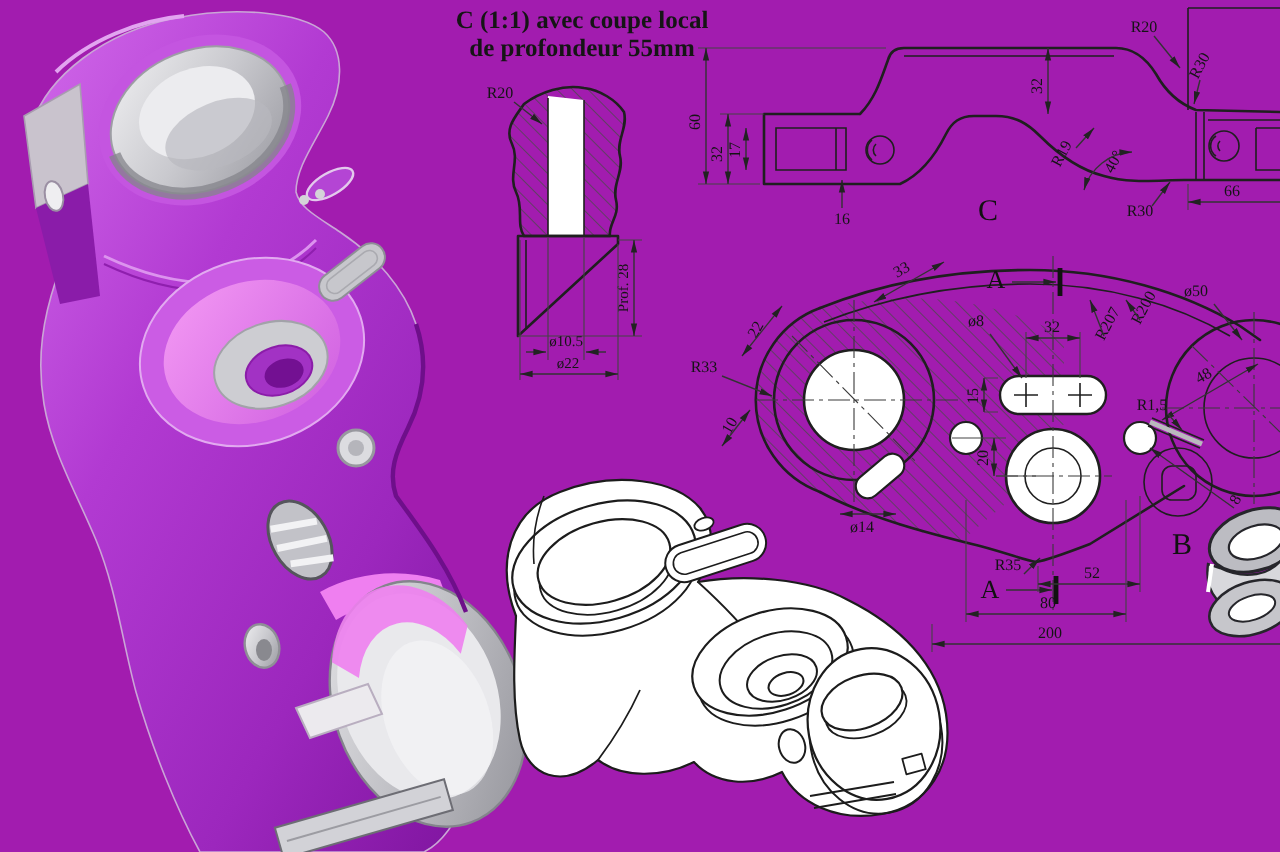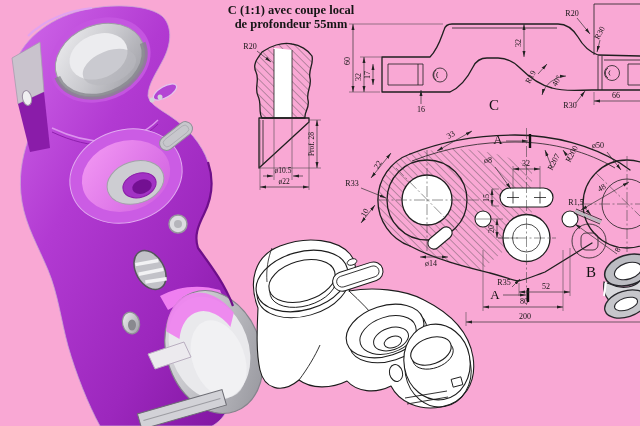--- a/index.html
+++ b/index.html
@@ -1,16 +1,16 @@
 <!DOCTYPE html>
 <html><head>
 <meta charset="utf-8">
 <style>
   html,body{margin:0;padding:0;background:#fff;}
-  .stage{position:relative;width:640px;height:426px;background:#f9a8d4;overflow:hidden;
+  .stage{position:relative;width:640px;height:426px;background:#a21caf;overflow:hidden;
          font-family:"Liberation Serif",serif;}
   svg{position:absolute;left:0;top:0;}
   .pl{stroke:#1f1f1f;stroke-width:1.3;fill:none;stroke-linejoin:round;stroke-linecap:round;}
   .tl{stroke:#1f1f1f;stroke-width:0.8;fill:none;}
   .dl{stroke:#333;stroke-width:0.7;fill:none;}
   .xl{stroke:#444;stroke-width:0.55;fill:none;}
   .cl{stroke:#3a3a3a;stroke-width:0.55;fill:none;stroke-dasharray:11 2.5 2 2.5;}
   .dim{font:8px "Liberation Serif",serif;fill:#141414;}
   .dim7{font:7.5px "Liberation Serif",serif;fill:#141414;}
   .big{font:15px "Liberation Serif",serif;fill:#111;}

